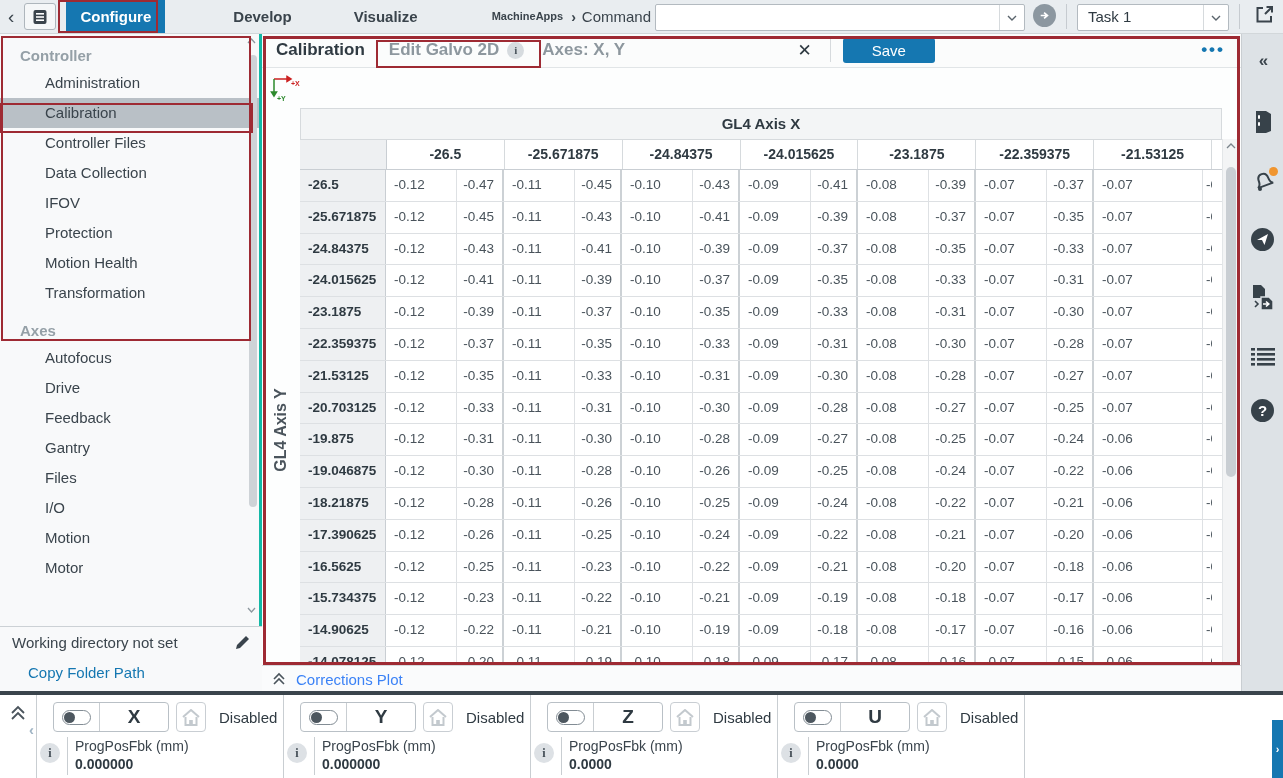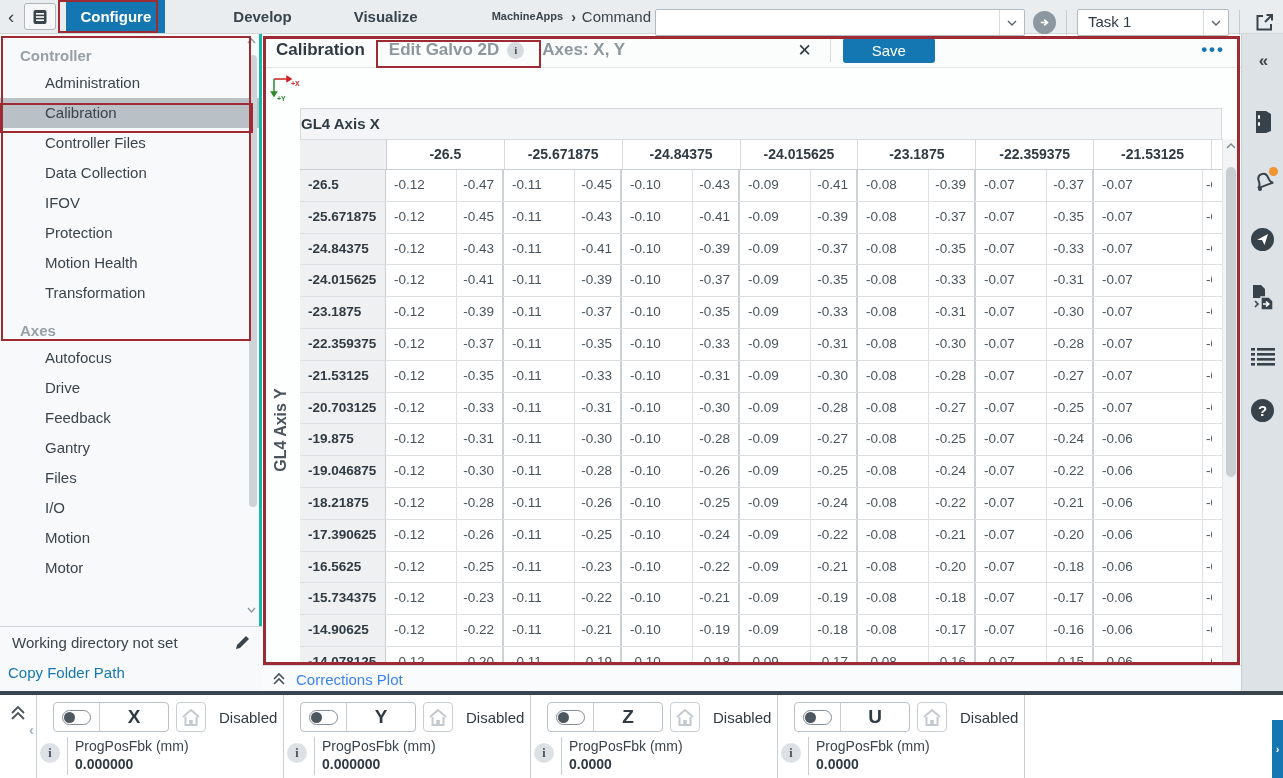--- a/index.html
+++ b/index.html
@@ -13,21 +13,21 @@
   .menu-btn{margin-left:10px;width:32px;height:27px;background:#f5f7f8;border:1px solid #aeb6bc;
             border-radius:3px;display:flex;align-items:center;justify-content:center}
   .tab{height:33px;line-height:33px;font-size:15px;font-weight:bold;color:#3a444c;text-align:center}
   .tab.active{background:#1577b1;color:#fff;width:99px;margin-left:10px}
   .tab.plain{background:transparent;padding:0}
   #tab-develop{margin-left:68px}
   #tab-visualize{margin-left:62px}
   .crumb{margin-left:74px;font-size:11px;font-weight:bold;color:#3a444c;line-height:33px}
   .crumb-sep{margin:0 6px 0 8px;color:#3a444c;font-size:14px;font-weight:bold}
   .crumb2{font-size:15px;color:#3a444c;line-height:33px}
-  .tb-right{position:absolute;right:8px;top:4px;height:37px;display:flex;align-items:center}
+  .tb-right{position:absolute;right:8px;top:4px;height:37px;display:flex;align-items:flex-start}
   .combo{width:368px;height:25px;background:#fff;border:1px solid #b3bac0;border-radius:2px;
          display:flex;align-items:stretch}
   .combo input{flex:1;border:none;outline:none;background:transparent;padding:0 8px;
                font-family:"Liberation Sans",sans-serif;font-size:14px}
   .combo-arrow{width:24px;border-left:1px solid #d6dadd;display:flex;align-items:center;justify-content:center}
   .go-btn{margin-left:8px;width:23px;height:23px;border-radius:50%;background:#8c97a0;border:none;
           display:flex;align-items:center;justify-content:center}
   .vsep{width:1px;height:25px;background:#c6cbd0;margin:0 10px}
   .task-select{width:150px;height:25px;background:#fff;border:1px solid #b3bac0;border-radius:2px;
                display:flex;align-items:stretch}
@@ -38,21 +38,21 @@
            border-right:3px solid #14b8a6;box-sizing:border-box}
   .sec-title{padding:14px 0 4px 20px;color:#95a0a7;font-weight:bold;font-size:15px}
   .side-item{height:30px;line-height:30px;padding-left:45px;font-size:15px;color:#3a444c;cursor:default}
   .side-item.selected{background:#b9c0c6}
   .sb-up{position:absolute;right:3px;top:5px}
   .sb-down{position:absolute;right:3px;top:574px}
   .sb-thumb{position:absolute;right:2px;top:22px;width:8px;height:452px;background:#ced3d7;border-radius:4px}
   .side-footer{position:absolute;left:0;bottom:0;width:262px;border-top:1px solid #ccd1d5;background:#f8f9fa}
   .wd-row{height:31px;display:flex;align-items:center;padding:0 12px}
   .wd-text{flex:1;font-size:15px;color:#3a444c}
-  .copy-row{height:33px;line-height:30px;padding-left:8px;font-size:15px;color:#1577b1}
+  .copy-row{height:33px;line-height:30px;padding-left:28px;font-size:15px;color:#1577b1}
   
   #rightbar{position:absolute;left:1241px;top:33px;width:42px;height:658px;background:#dde2e6;
             border-left:1px solid #c9ced2;box-sizing:border-box;display:flex;flex-direction:column;align-items:center}
   .rb-icon{width:26px;display:flex;justify-content:center}
   .collapse-glyph{font-size:17px;font-weight:bold;color:#3a444c;margin-top:18px;letter-spacing:-2px}
   .rb2{margin-top:38px}.rb3{margin-top:33px}.rb4{margin-top:33px}.rb5{margin-top:32px}
   .rb6{margin-top:36px}.rb7{margin-top:32px}
   .help-circle{width:23px;height:23px;border-radius:50%;background:#37424a;color:#fff;font-weight:bold;
                font-size:15px;text-align:center;line-height:23px}
   
@@ -66,21 +66,21 @@
   .mh-sp1{flex:1}.mh-sp2{flex:1.6}
   .mh-close{font-size:17px;color:#2f3a42;background:none;border:none;padding:0 6px}
   .mh-vsep{width:1px;height:24px;background:#d6dadd;margin:0 12px}
   .save-btn{background:#1577b1;color:#fff;border:none;border-radius:3px;width:92px;height:25px;
             font-size:15px;font-family:"Liberation Sans",sans-serif}
   .mh-menu{color:#1577b1;font-size:17px;font-weight:bold;letter-spacing:2px;margin-right:16px}
   
   #panel{position:relative;height:598px}
   .corner-axes{position:absolute;left:8px;top:6px}
   .x-strip{position:absolute;left:38px;top:40px;width:920px;height:30px;background:#f3f5f6;
-           border:1px solid #d6dadd;text-align:left;line-height:30px;font-weight:bold;font-size:15px;color:#2f3a42}
+           border:1px solid #d6dadd;text-align:center;line-height:30px;font-weight:bold;font-size:15px;color:#2f3a42}
   .y-axis-label{position:absolute;left:4px;top:100px;width:30px;height:523px;display:flex;
                 align-items:center;justify-content:center}
   .y-axis-label span{transform:rotate(-90deg);white-space:nowrap;font-weight:bold;font-size:16px;color:#4a545c}
   #cal-table{position:absolute;left:38px;top:71px;width:922px}
   .thead{display:flex;height:29px;border-top:1px solid #d6dadd;border-bottom:1px solid #c9ced3;background:#fff}
   .rh-corner{width:86px;background:#eef0f2;border-right:1px solid #c9ced3}
   .ch{width:118px;box-sizing:border-box;border-right:1px solid #d6dadd;font-weight:bold;font-size:14px;
       color:#2f3a42;text-align:center;line-height:28px;overflow:hidden}
   .ch-cut{width:10px;border-right:none}
   .trow{display:flex;height:30.8px;border-bottom:1px solid #dde0e3;background:#fff}

